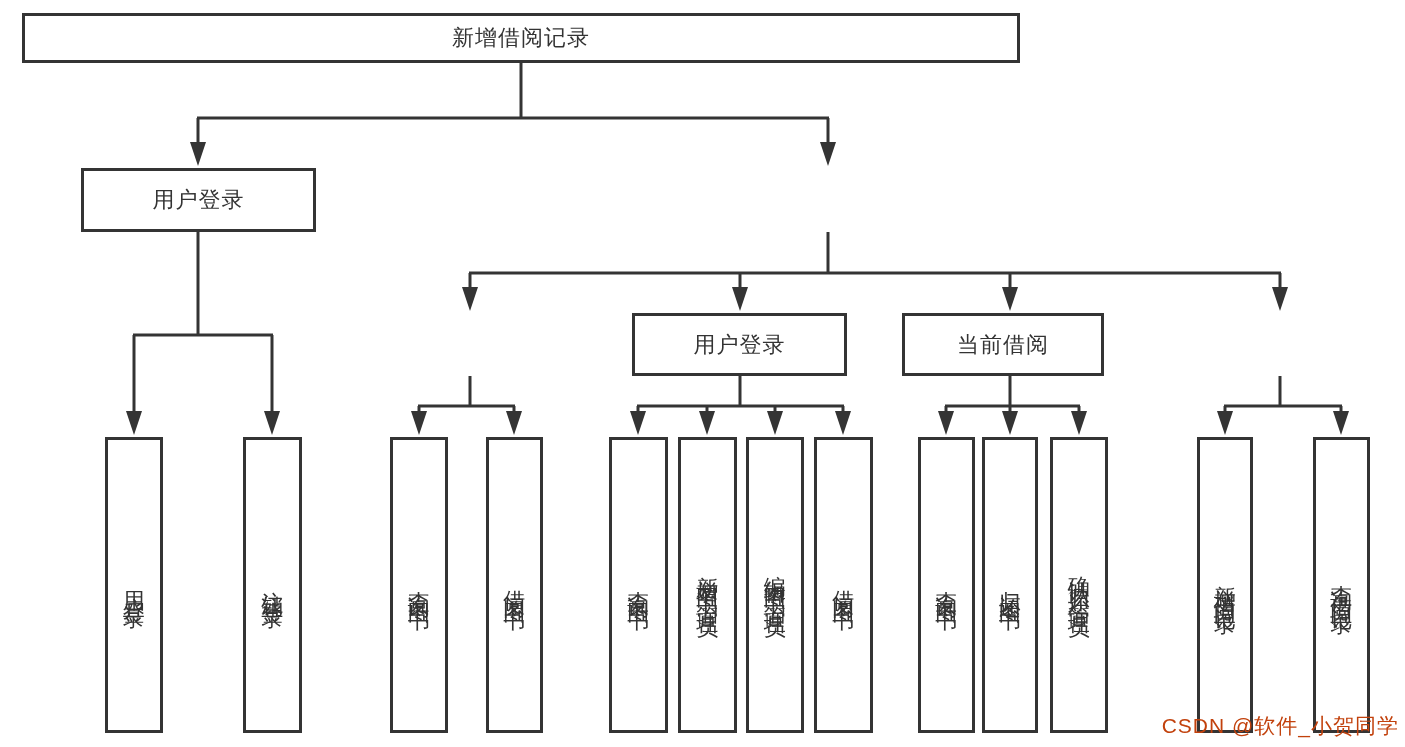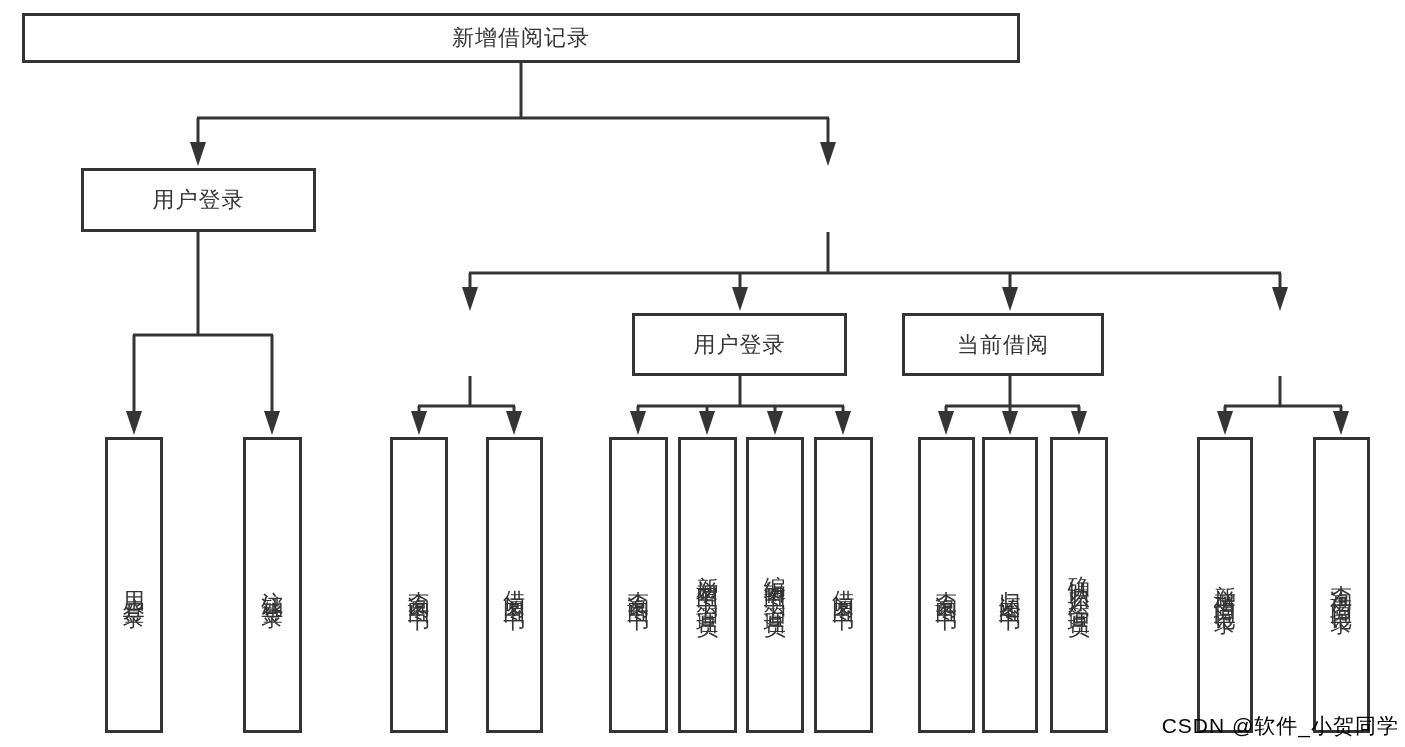--- a/index.html
+++ b/index.html
@@ -12,21 +12,21 @@
     position:absolute;box-sizing:border-box;background:#ffffff;
     border:3px solid #343434;display:flex;align-items:center;justify-content:center;
   }
   .hnode{font-size:22px;letter-spacing:1px;}
   .leaf span{
     writing-mode:vertical-lr;text-orientation:mixed;
     font-size:22px;letter-spacing:6px;line-height:1.25;white-space:nowrap;
   }
   .watermark{
     position:absolute;top:712px;right:6px;font-size:21px;letter-spacing:1px;
-    color:#000000;z-index:5;
+    color:#c2410c;z-index:5;
   }
 </style>
 </head>
 <body>
 
 <div class="stage">
 
   <svg class="wires" viewBox="0 0 1405 747" xmlns="http://www.w3.org/2000/svg" aria-hidden="true">
     <g stroke="#343434" stroke-width="3" fill="none">
 

